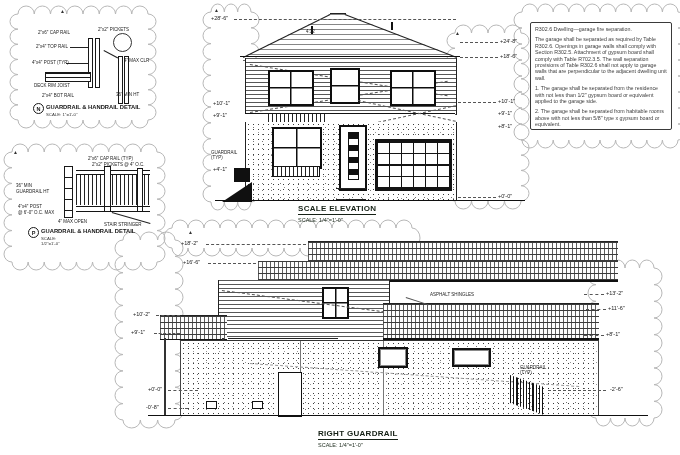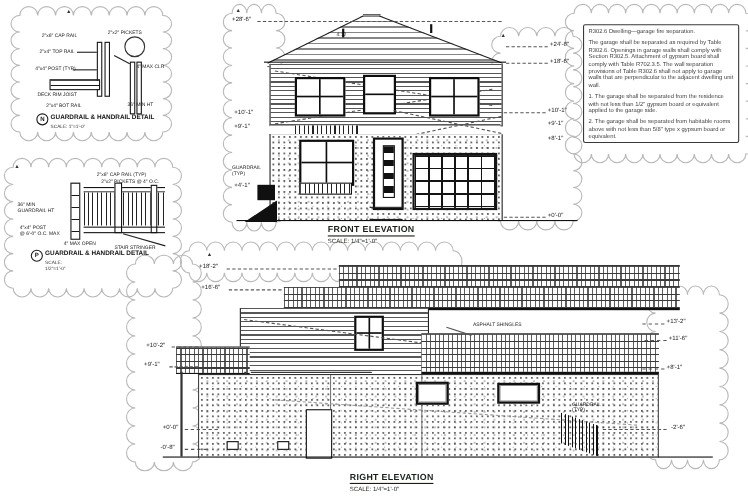--- a/index.html
+++ b/index.html
@@ -194,21 +194,21 @@
     <div class="dash" style="left:460px;top:42px;width:38px;"></div>
     <span class="mk" style="left:500px;top:53px;">+18'-6"</span>
     <div class="dash" style="left:460px;top:57px;width:38px;"></div>
     <span class="mk" style="left:498px;top:98px;">+10'-1"</span>
     <div class="dash" style="left:458px;top:102px;width:38px;"></div>
     <span class="mk" style="left:498px;top:110px;">+9'-1"</span>
     <span class="mk" style="left:498px;top:123px;">+8'-1"</span>
     <span class="mk" style="left:498px;top:193px;">+0'-0"</span>
     <div class="dash" style="left:458px;top:197px;width:38px;"></div>
 
-    <div class="dtitle" style="left:298px;top:204px;">FRONT ELEVATION</div>
+    <div class="dtitle" style="left:298px;top:204px;">SCALE ELEVATION</div>
     <span class="dscale" style="left:298px;top:217px;">SCALE: 1/4"=1'-0"</span>
   </div>
 
   <div>
 
     <div class="abs shingles" style="left:308px;top:241px;width:310px;height:20px;border-top:1px solid #222;"></div>
     <div class="abs shingles" style="left:258px;top:261px;width:360px;height:19px;border-bottom:2px solid #101010;"></div>
 
     <div class="abs siding" style="left:218px;top:280px;width:170px;height:65px;border-left:1px solid #222;border-right:1px solid #222;border-bottom:1.5px solid #141414;"></div>
     <div class="win4" style="left:322px;top:287px;width:23px;height:28px;"></div>
@@ -254,17 +254,17 @@
     <div class="dash" style="left:168px;top:408px;width:20px;"></div>
 
     <span class="mk" style="left:606px;top:290px;">+13'-2"</span>
     <div class="dash" style="left:584px;top:294px;width:20px;"></div>
     <span class="mk" style="left:608px;top:305px;">+11'-6"</span>
     <div class="dash" style="left:586px;top:309px;width:20px;"></div>
     <span class="mk" style="left:606px;top:331px;">+8'-1"</span>
     <div class="dash" style="left:584px;top:335px;width:20px;"></div>
     <span class="mk" style="left:610px;top:386px;">-2'-6"</span>
 
-    <div class="dtitle" style="left:318px;top:429px;">RIGHT ELEVATION</div>
+    <div class="dtitle" style="left:318px;top:429px;">RIGHT GUARDRAIL</div>
     <span class="dscale" style="left:318px;top:442px;">SCALE: 1/4"=1'-0"</span>
   </div>
 
 </div>
 
 </body></html>

